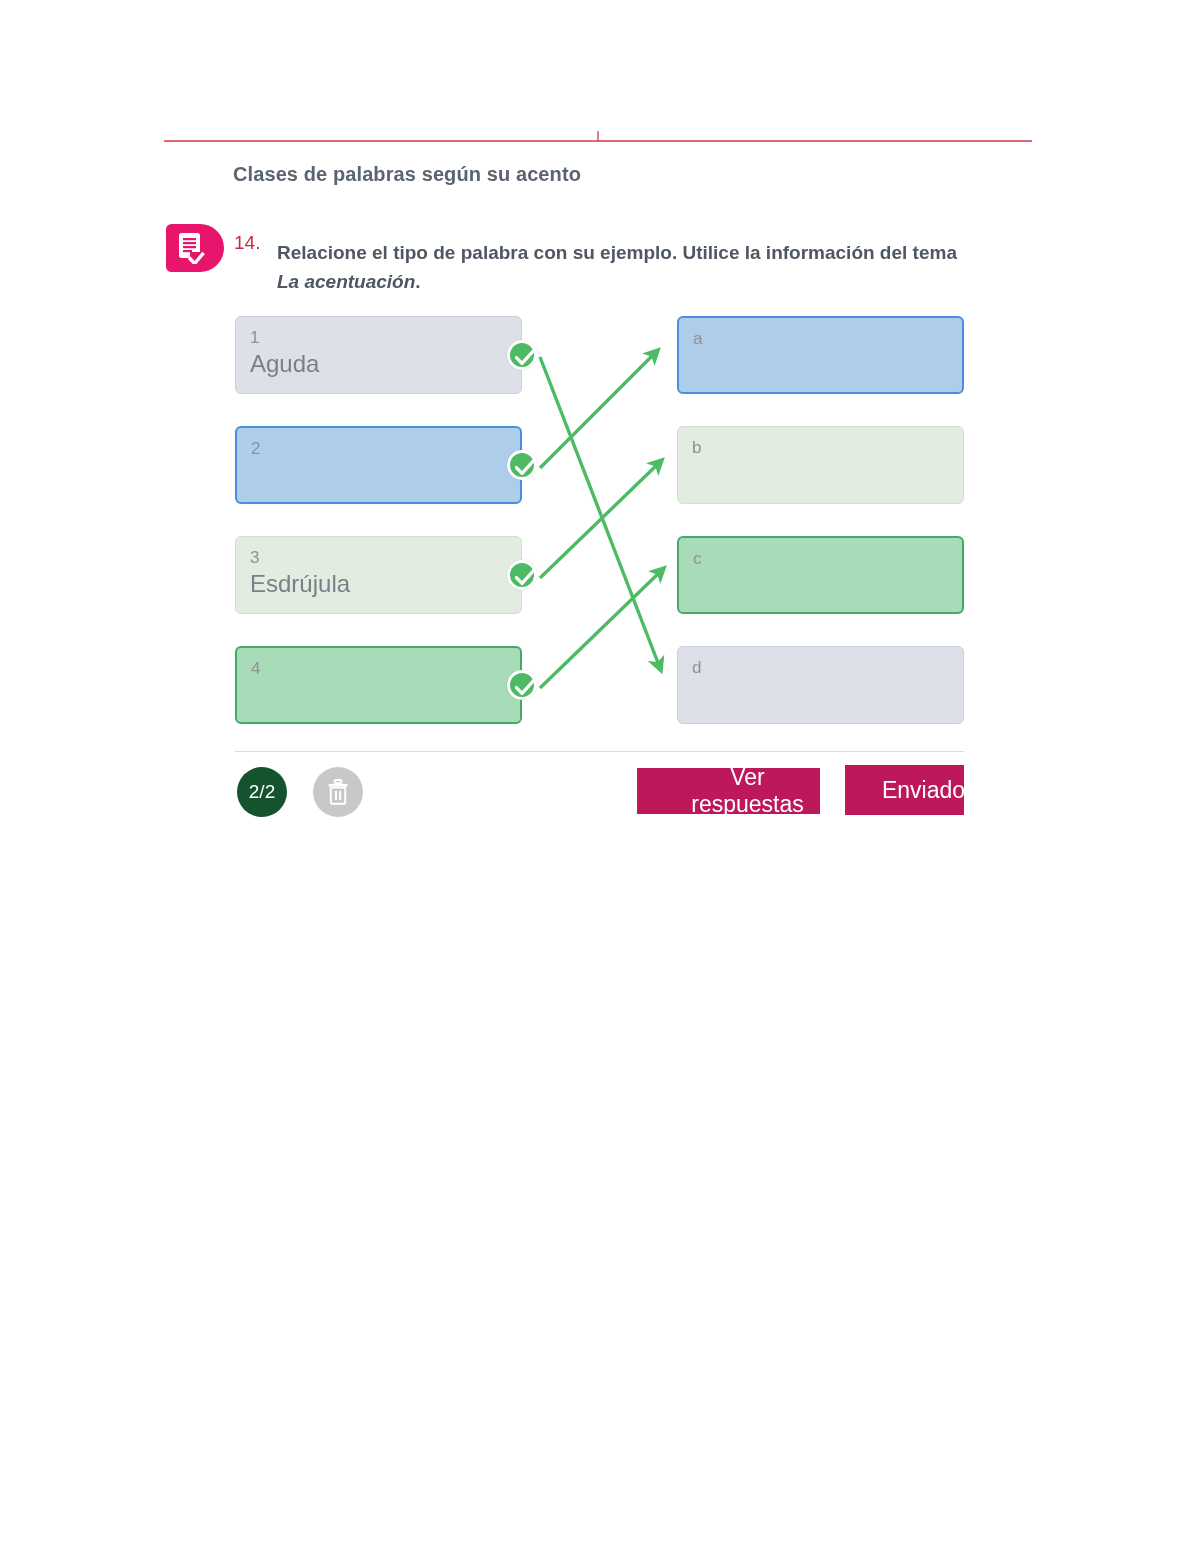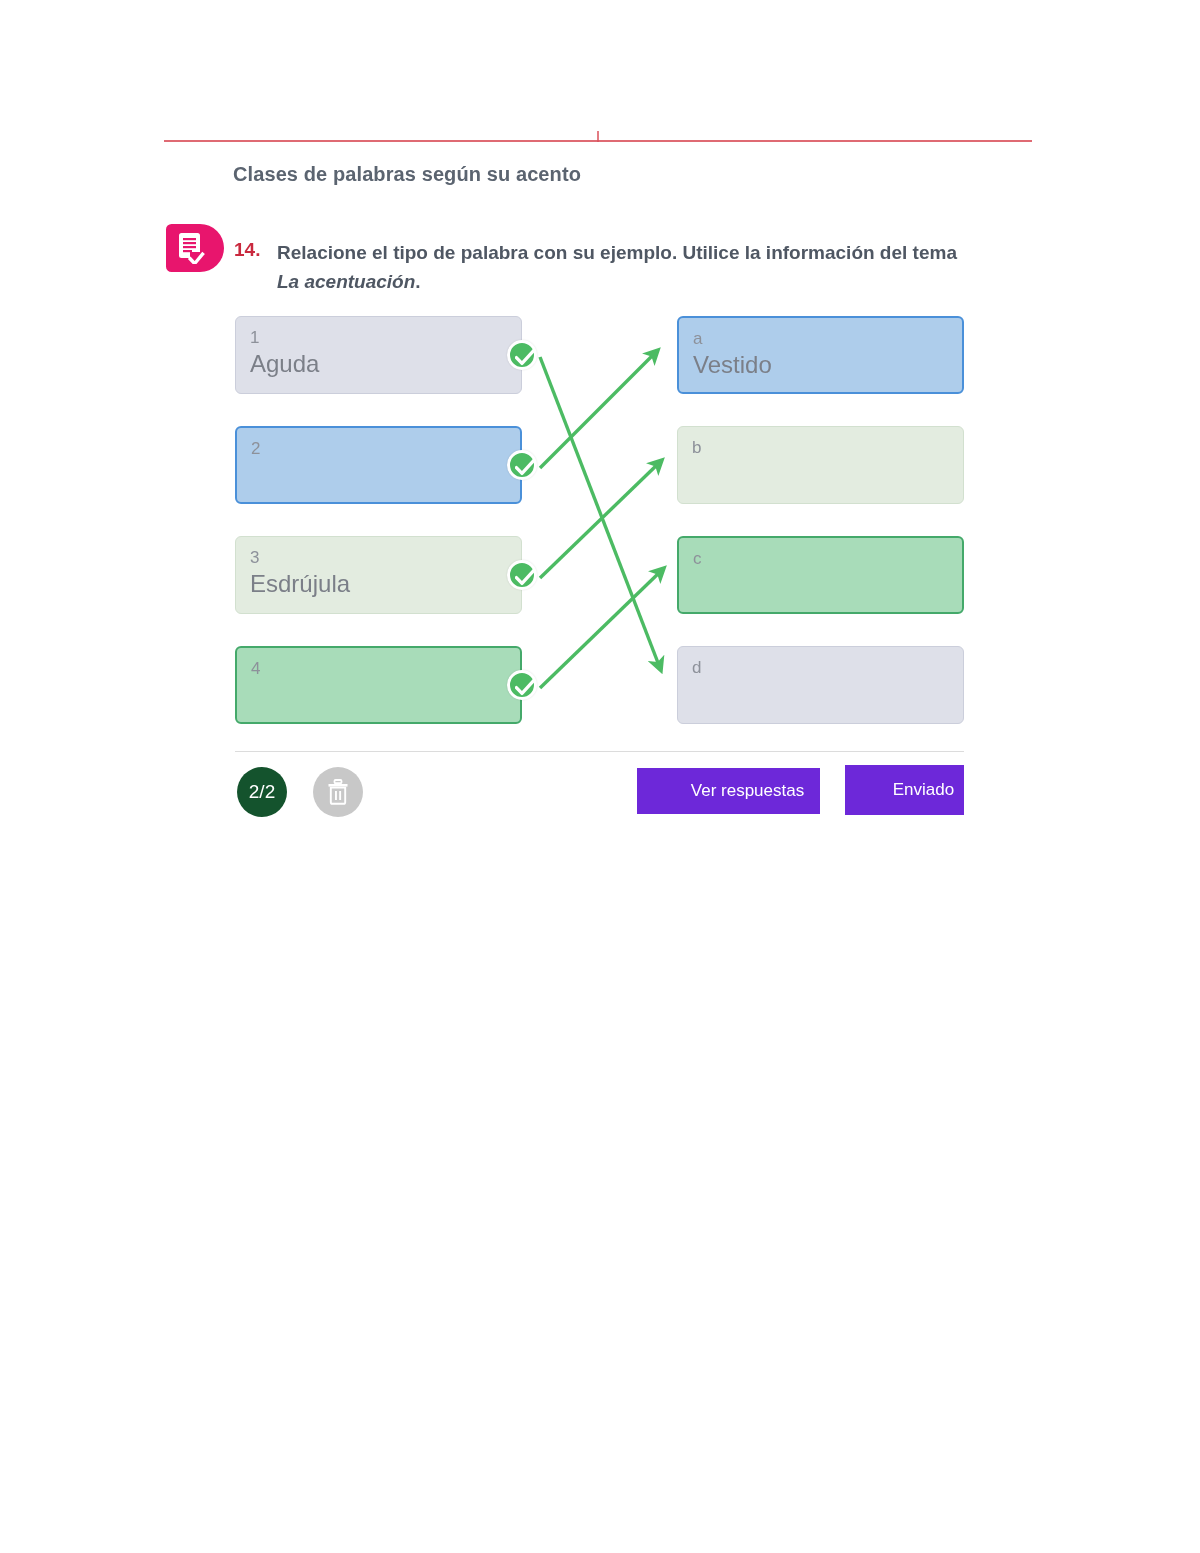--- a/index.html
+++ b/index.html
@@ -60,23 +60,23 @@
     height: 48px;
     background: #e8156d;
     border-radius: 6px 26px 26px 6px;
   }
   .q-badge svg { position: absolute; left: 11px; top: 8px; }
 
   
   .q-number {
     position: absolute;
     left: 234px;
-    top: 239px;
+    top: 232px;
     font-size: 19px;
-    font-weight: bold;
+    font-weight: normal;
     color: #c9293e;
   }
   .q-text {
     position: absolute;
     left: 277px;
     top: 238px;
     width: 690px;
     font-size: 19px;
     font-weight: bold;
     color: #4f5763;
@@ -172,23 +172,23 @@
     width: 50px; height: 50px;
     border-radius: 50%;
     background: #c8c8c8;
     display: flex;
     align-items: center;
     justify-content: center;
   }
 
   .btn {
     position: absolute;
-    background: #6d28d9;
+    background: #be185d;
     color: #ffffff;
-    font-size: 17px;
+    font-size: 23px;
     display: flex;
     align-items: center;
     justify-content: center;
     border: none;
     font-family: "Liberation Sans", sans-serif;
     padding-left: 38px;
   }
   .btn-answers { left: 637px; top: 768px; width: 183px; height: 46px; }
   .btn-sent    { left: 845px; top: 765px; width: 119px; height: 50px; }
 </style>
@@ -254,21 +254,20 @@
   <div class="card palegreen left-col r3">
     <div class="key">3</div>
     <div class="val">Esdrújula</div>
   </div>
   <div class="card green left-col r4">
     <div class="key">4</div>
   </div>
 
   <div class="card blue right-col r1">
     <div class="key">a</div>
-    <div class="val">Vestido</div>
   </div>
   <div class="card palegreen right-col r2">
     <div class="key">b</div>
   </div>
   <div class="card green right-col r3">
     <div class="key">c</div>
   </div>
   <div class="card lavender right-col r4">
     <div class="key">d</div>
   </div>

